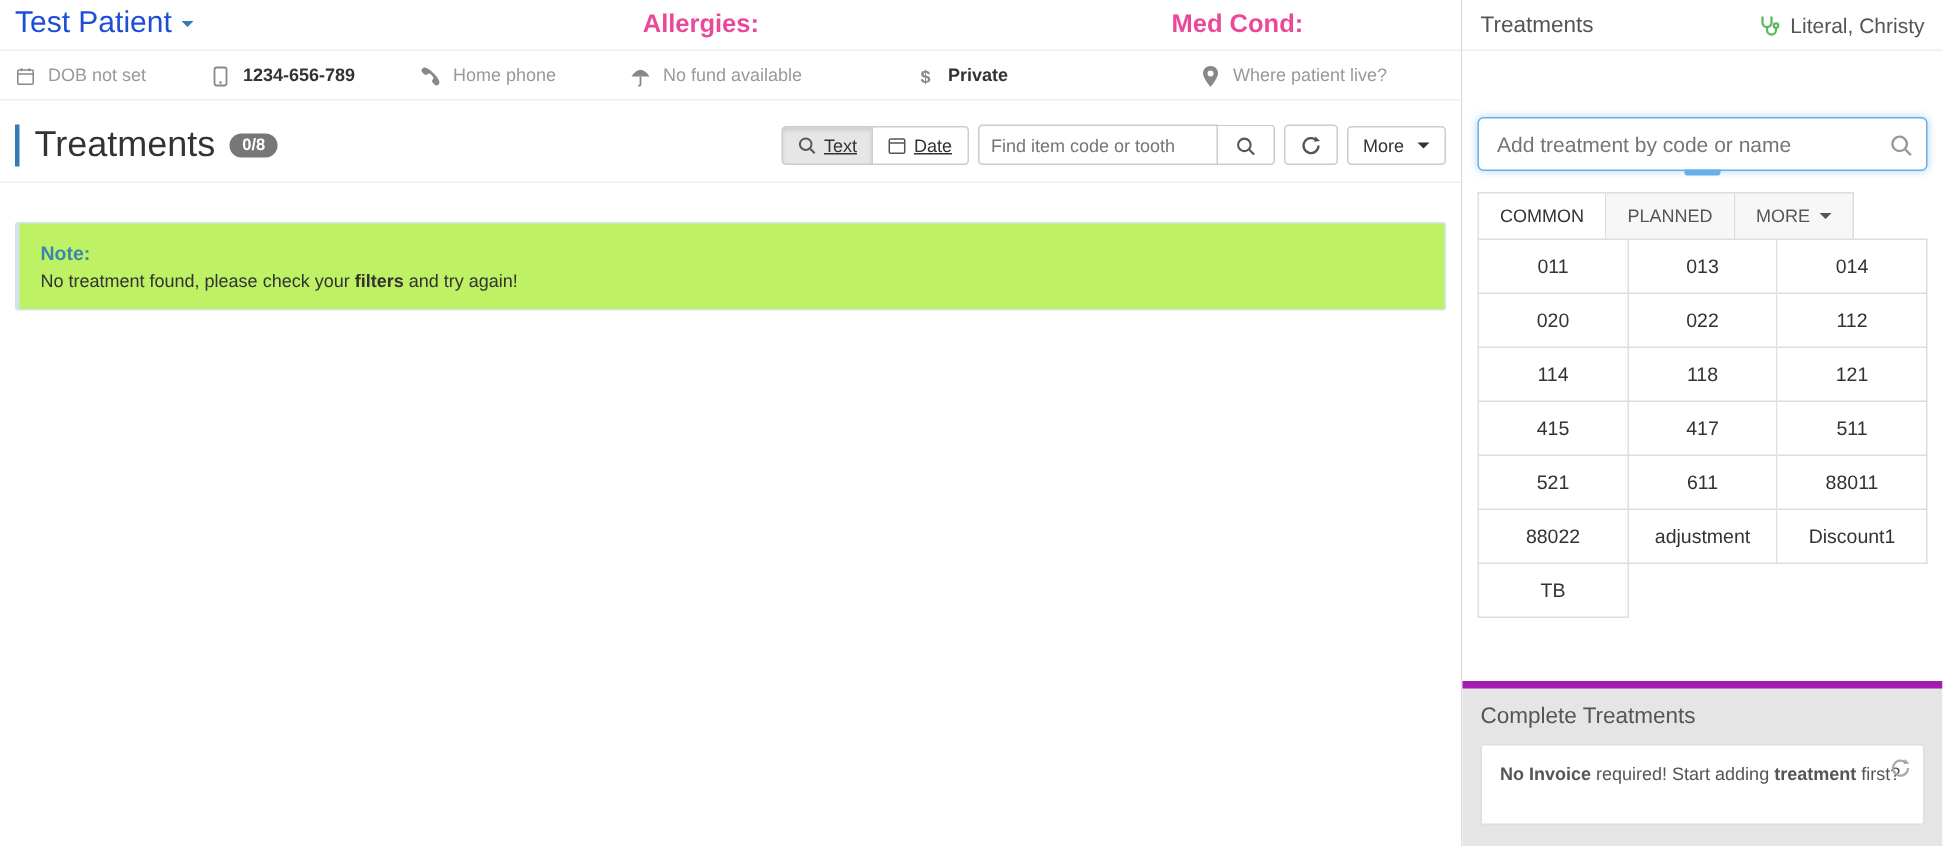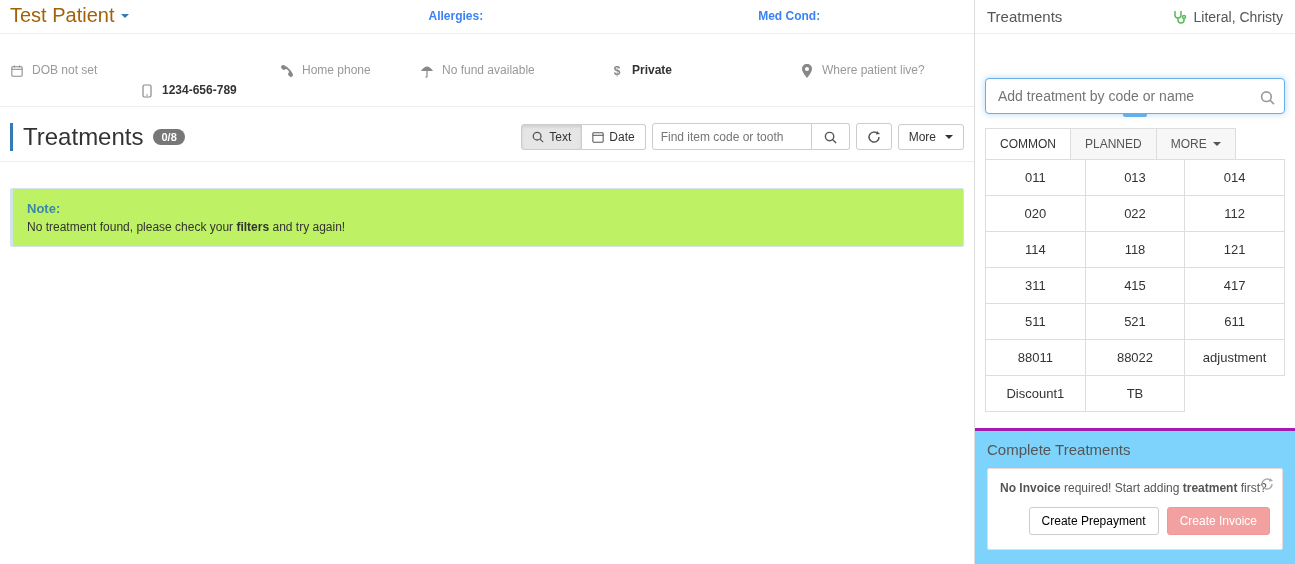--- a/index.html
+++ b/index.html
@@ -11,47 +11,47 @@
   width: 1295px;
   height: 564px;
   overflow: hidden;
 }
 .layout { display: flex; height: 100%; }
 .main { flex: 1; display: flex; flex-direction: column; border-right: 1px solid #ddd; }
 .sidebar { width: 320px; display: flex; flex-direction: column; background: #fff; position: relative; }
 
 
 .patient-header { display: flex; align-items: center; padding: 4px 10px 6px 10px; border-bottom: 1px solid #eee; }
-.patient-name { color: #a16207; font-size: 20px; font-weight: 400; display: flex; align-items: center; gap: 6px; cursor: pointer; }
+.patient-name { color: #1d4ed8; font-size: 20px; font-weight: 400; display: flex; align-items: center; gap: 6px; cursor: pointer; }
 .patient-name .caret { width: 0; height: 0; border-left: 4px solid transparent; border-right: 4px solid transparent; border-top: 4px solid #337ab7; display: inline-block; vertical-align: middle; }
-.header-label { color: #3b82f6; font-weight: bold; font-size: 12px; }
+.header-label { color: #ec4899; font-weight: bold; font-size: 17px; }
 .header-allergies { margin-left: 300px; }
 .header-medcond { margin-left: 275px; }
 
 
 .info-row { display: flex; align-items: center; padding: 8px 10px; border-bottom: 1px solid #eee; gap: 0; font-size: 12px; color: #333; }
 .info-item { display: flex; align-items: center; gap: 8px; }
 .info-item .icon { color: #888; width: 14px; text-align: center; font-size: 13px; }
 .info-muted { color: #999; }
 .info-bold { font-weight: bold; color: #333; }
 .info-item.dob { width: 130px; }
-.info-item.phone { width: 140px; margin-top: 40px; }
+.info-item.phone { width: 140px; }
 .info-item.home { width: 140px; }
 .info-item.fund { width: 190px; }
 .info-item.payer { width: 190px; }
 
 
 .title-bar { display: flex; align-items: center; padding: 10px 10px; border-bottom: 1px solid #eee; margin-top: 6px; }
 .title-left { display: flex; align-items: center; gap: 10px; border-left: 3px solid #337ab7; padding-left: 10px; }
 .title-text { font-size: 24px; font-weight: 400; color: #333; }
 .badge { background: #777; color: #fff; border-radius: 10px; padding: 2px 8px; font-size: 11px; font-weight: bold; text-align: center; }
 .toolbar { margin-left: auto; display: flex; align-items: center; gap: 6px; }
 .btn-group { display: flex; }
 .btn { background: #fff; border: 1px solid #ccc; padding: 5px 10px; font-size: 12px; color: #333; cursor: pointer; display: flex; align-items: center; gap: 5px; border-radius: 3px; }
-.btn-group .btn { border-radius: 0; }
+.btn-group .btn { border-radius: 0; text-decoration: underline; }
 .btn-group .btn:first-child { border-radius: 3px 0 0 3px; }
 .btn-group .btn:last-child { border-radius: 0 3px 3px 0; border-left: none; }
 .btn.active { background: #e6e6e6; box-shadow: inset 0 2px 3px rgba(0,0,0,0.1); }
 .btn .caret-dark { width: 0; height: 0; border-left: 4px solid transparent; border-right: 4px solid transparent; border-top: 4px solid #333; margin-left: 4px; }
 .search-group { display: flex; }
 .search-input { border: 1px solid #ccc; padding: 5px 8px; font-size: 12px; width: 160px; border-radius: 3px 0 0 3px; outline: none; }
 .search-btn { border: 1px solid #ccc; border-left: none; background: #fff; padding: 5px 12px; border-radius: 0 3px 3px 0; cursor: pointer; }
 
 
 .alert { margin: 26px 10px; background: #bef264; border: 1px solid #d1e4ee; border-left: 3px solid #d1e4ee; padding: 12px 14px; border-radius: 2px; }
@@ -78,21 +78,21 @@
 .tab + .tab { border-left: none; }
 .tab .caret-dark { width: 0; height: 0; border-left: 4px solid transparent; border-right: 4px solid transparent; border-top: 4px solid #555; margin-left: 6px; }
 .tab.active { background: #fff; color: #333; }
 .tab:not(.active) { background: #f7f7f7; }
 
 
 .code-grid { display: grid; grid-template-columns: repeat(3, 1fr); margin: 0 10px; border-left: 1px solid #ddd; border-top: 1px solid #ddd; }
 .code-cell { border-right: 1px solid #ddd; border-bottom: 1px solid #ddd; text-align: center; padding: 10px 4px; font-size: 13px; color: #333; cursor: pointer; background: #fff; }
 
 
-.side-footer { margin-top: auto; border-top: 3px solid #a21caf; background: #7dd3fc; padding: 10px 12px 14px 12px; position: relative; }
+.side-footer { margin-top: auto; border-top: 5px solid #a21caf; background: #e5e5e5; padding: 10px 12px 14px 12px; position: relative; }
 .side-footer-title { font-size: 15px; color: #555; margin-bottom: 10px; }
 .footer-box { background: #fff; border: 1px solid #eadada; border-radius: 2px; padding: 12px 12px 14px 12px; position: relative; }
 .footer-refresh { position: absolute; top: 6px; right: 8px; color: #aaa; cursor: pointer; font-size: 14px; }
 .footer-msg { font-size: 12px; color: #555; margin-bottom: 12px; }
 .footer-msg b { font-weight: bold; }
 .footer-actions { display: flex; justify-content: flex-end; gap: 8px; }
 .btn-default { background: #fff; border: 1px solid #ccc; padding: 6px 12px; font-size: 12px; border-radius: 3px; cursor: pointer; }
 .btn-danger-disabled { background: #f2a0a0; border: 1px solid #ef9a9a; color: #fff; padding: 6px 12px; font-size: 12px; border-radius: 3px; cursor: not-allowed; }
 
 svg { display: inline-block; vertical-align: middle; }
@@ -273,21 +273,20 @@
     <div class="code-grid" id="code-grid">
         <div class="code-cell">011</div>
         <div class="code-cell">013</div>
         <div class="code-cell">014</div>
         <div class="code-cell">020</div>
         <div class="code-cell">022</div>
         <div class="code-cell">112</div>
         <div class="code-cell">114</div>
         <div class="code-cell">118</div>
         <div class="code-cell">121</div>
-        <div class="code-cell">311</div>
         <div class="code-cell">415</div>
         <div class="code-cell">417</div>
         <div class="code-cell">511</div>
         <div class="code-cell">521</div>
         <div class="code-cell">611</div>
         <div class="code-cell">88011</div>
         <div class="code-cell">88022</div>
         <div class="code-cell">adjustment</div>
         <div class="code-cell">Discount1</div>
         <div class="code-cell">TB</div>
@@ -298,20 +297,16 @@
       <div class="footer-box">
         <span class="footer-refresh">
           <svg width="14" height="14" viewBox="0 0 14 14">
               <path d="M12 7 A5 5 0 1 1 10.5 3.5" fill="none" stroke="#aaa" stroke-width="1.5"></path>
               <polygon points="10,1 13,4 9,4.5" fill="#aaa"></polygon>
             </svg>
         </span>
         <div class="footer-msg">
           <b>No Invoice</b><span> required! Start adding </span><b>treatment</b><span> first?</span>
         </div>
-        <div class="footer-actions">
-          <button class="btn-default">Create Prepayment</button>
-          <button class="btn-danger-disabled">Create Invoice</button>
-        </div>
       </div>
     </div>
   </div>
 </div>
 
 </body></html>

